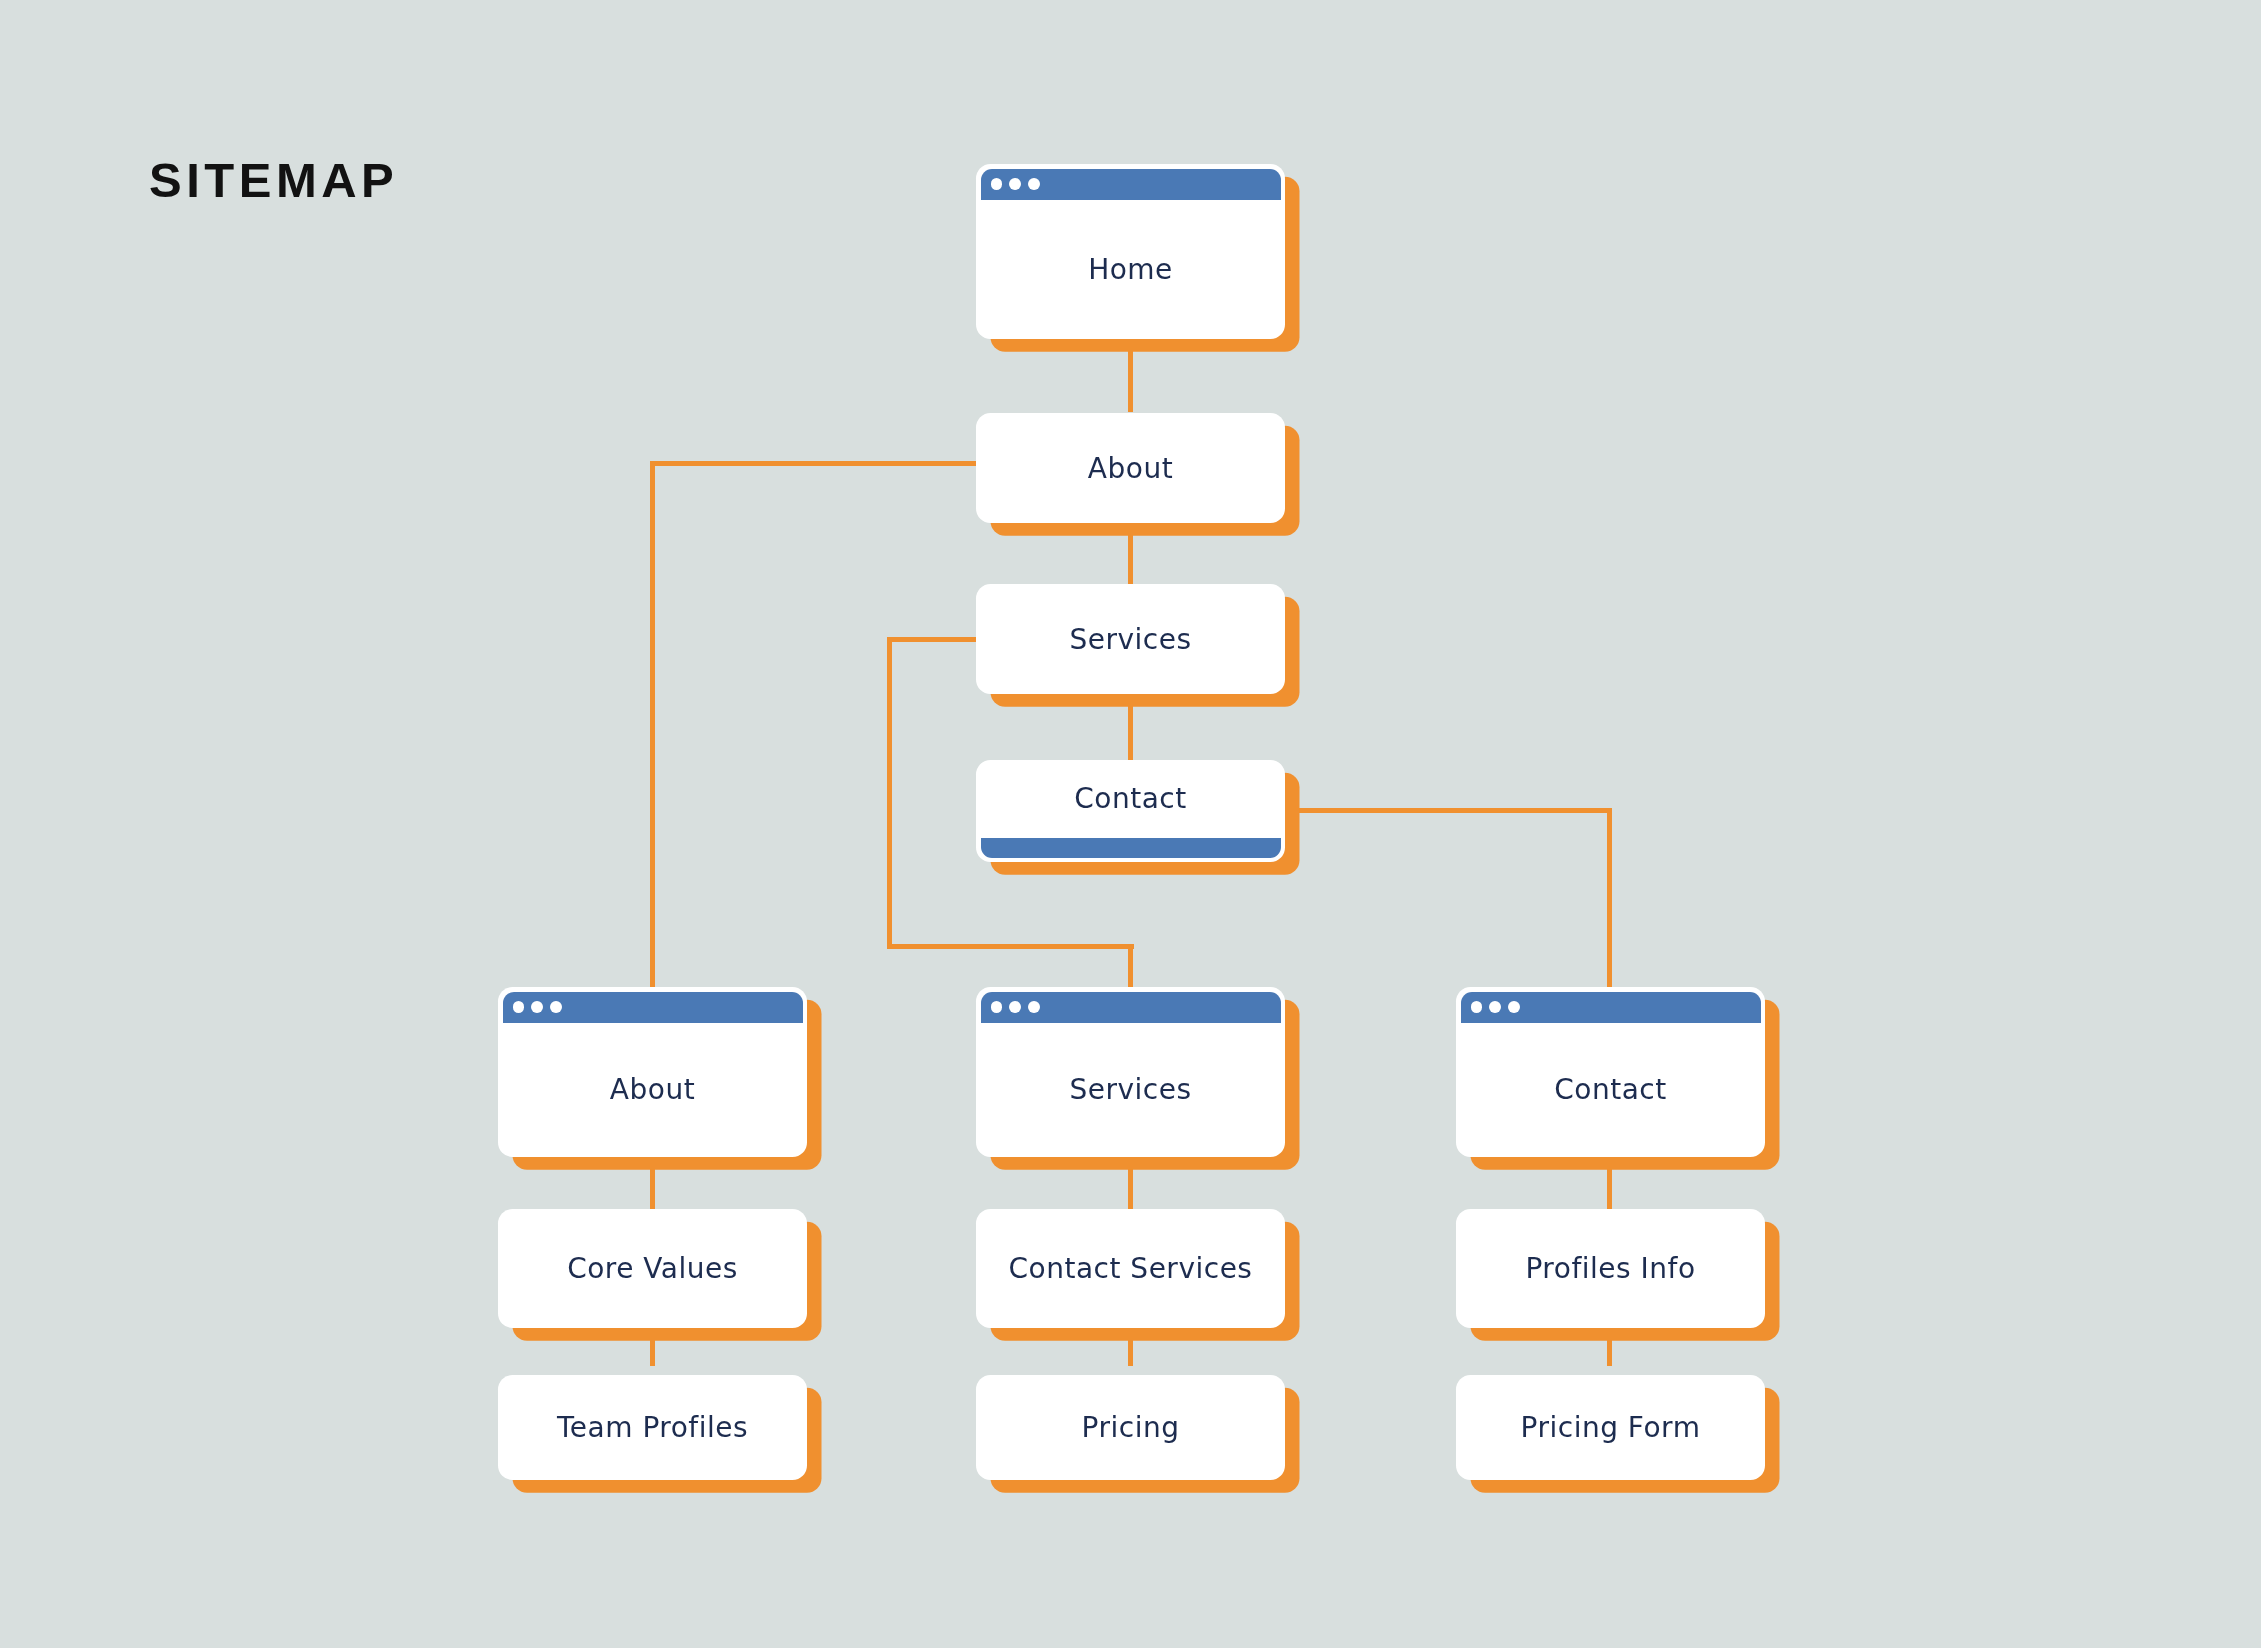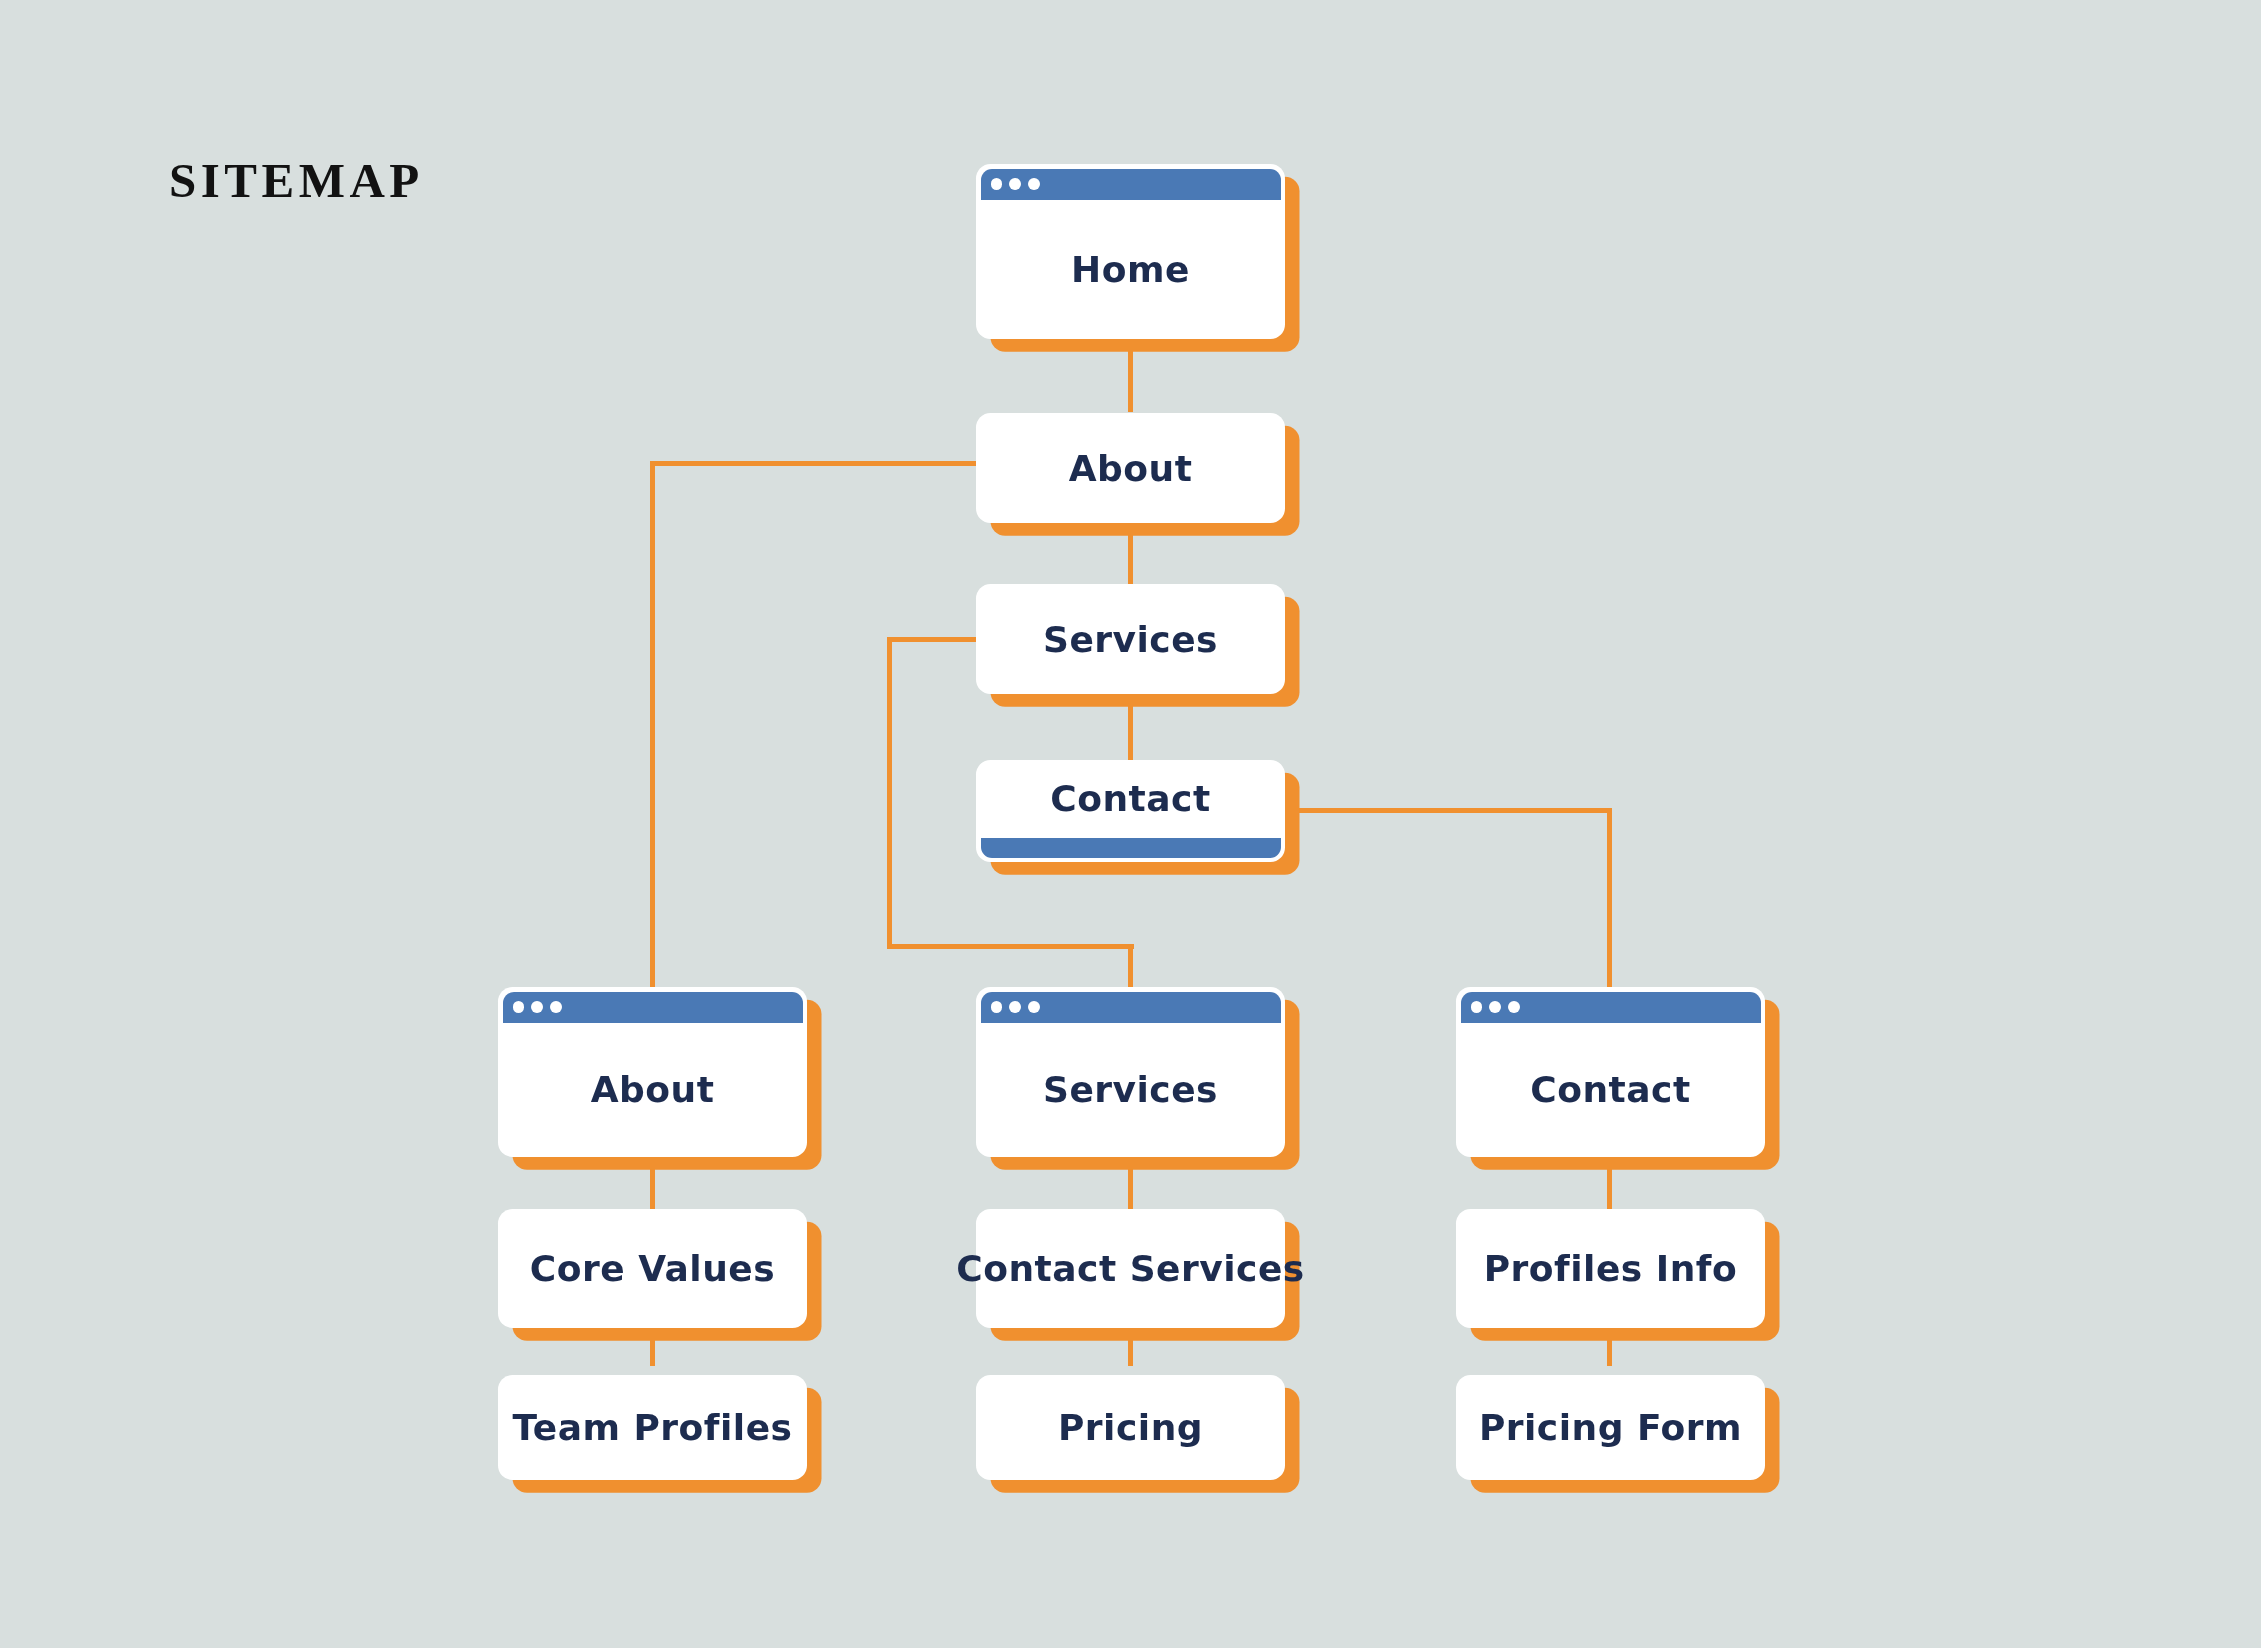--- a/index.html
+++ b/index.html
@@ -6,33 +6,33 @@
     --bg:#d8dfde; --blue:#4a79b5; --orange:#f0902f;
     --navy:#1d2c4f; --ink:#121212; --card:#ffffff;
   }
   html,body{margin:0;padding:0;}
   body{
     width:2262px;height:1648px;position:relative;overflow:hidden;
     background:var(--bg);
     font-family:"DejaVu Sans","Liberation Sans",sans-serif;
   }
   .page-title{
-    position:absolute;left:169px;top:152px;
-    font-family:Liberation Serif, serif;
+    position:absolute;left:149px;top:152px;
+    font-family:Liberation Sans, sans-serif;
     font-size:49px;font-weight:bold;letter-spacing:4.5px;color:var(--ink);
   }
   
   .win{
     position:absolute;width:309px;background:var(--card);
     border-radius:14.5px;box-shadow:14.5px 12.7px 0 0 var(--orange);
     z-index:2;display:flex;flex-direction:column;
   }
   .win .label{
     flex:1;display:flex;align-items:center;justify-content:center;
-    font-size:36px;font-weight:bold;color:var(--navy);letter-spacing:0.5px;
+    font-size:28px;font-weight:normal;color:var(--navy);letter-spacing:0.5px;
     text-align:center;white-space:nowrap;
   }
   .bar-top{
     margin:4.5px 4.5px 0 4.5px;height:31px;background:var(--blue);
     border-radius:11px 11px 0 0;display:flex;align-items:center;
     padding-left:10px;gap:7.2px;flex:0 0 auto;
   }
   .bar-bottom{
     margin:0 4.5px 4.5px 4.5px;height:20px;background:var(--blue);
     border-radius:0 0 11px 11px;flex:0 0 auto;

